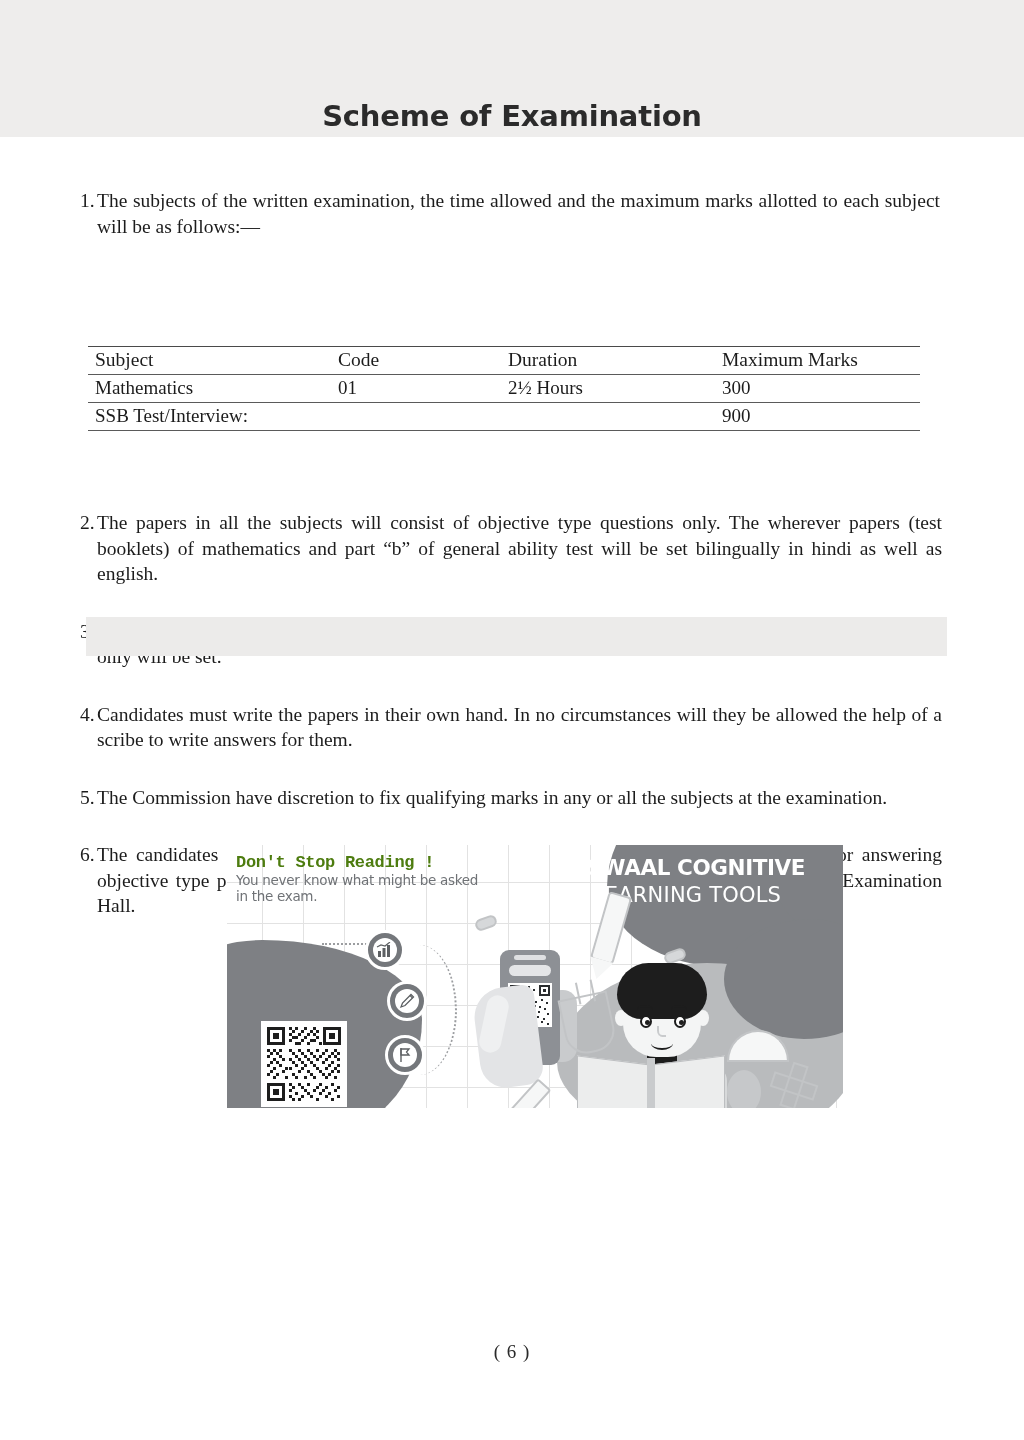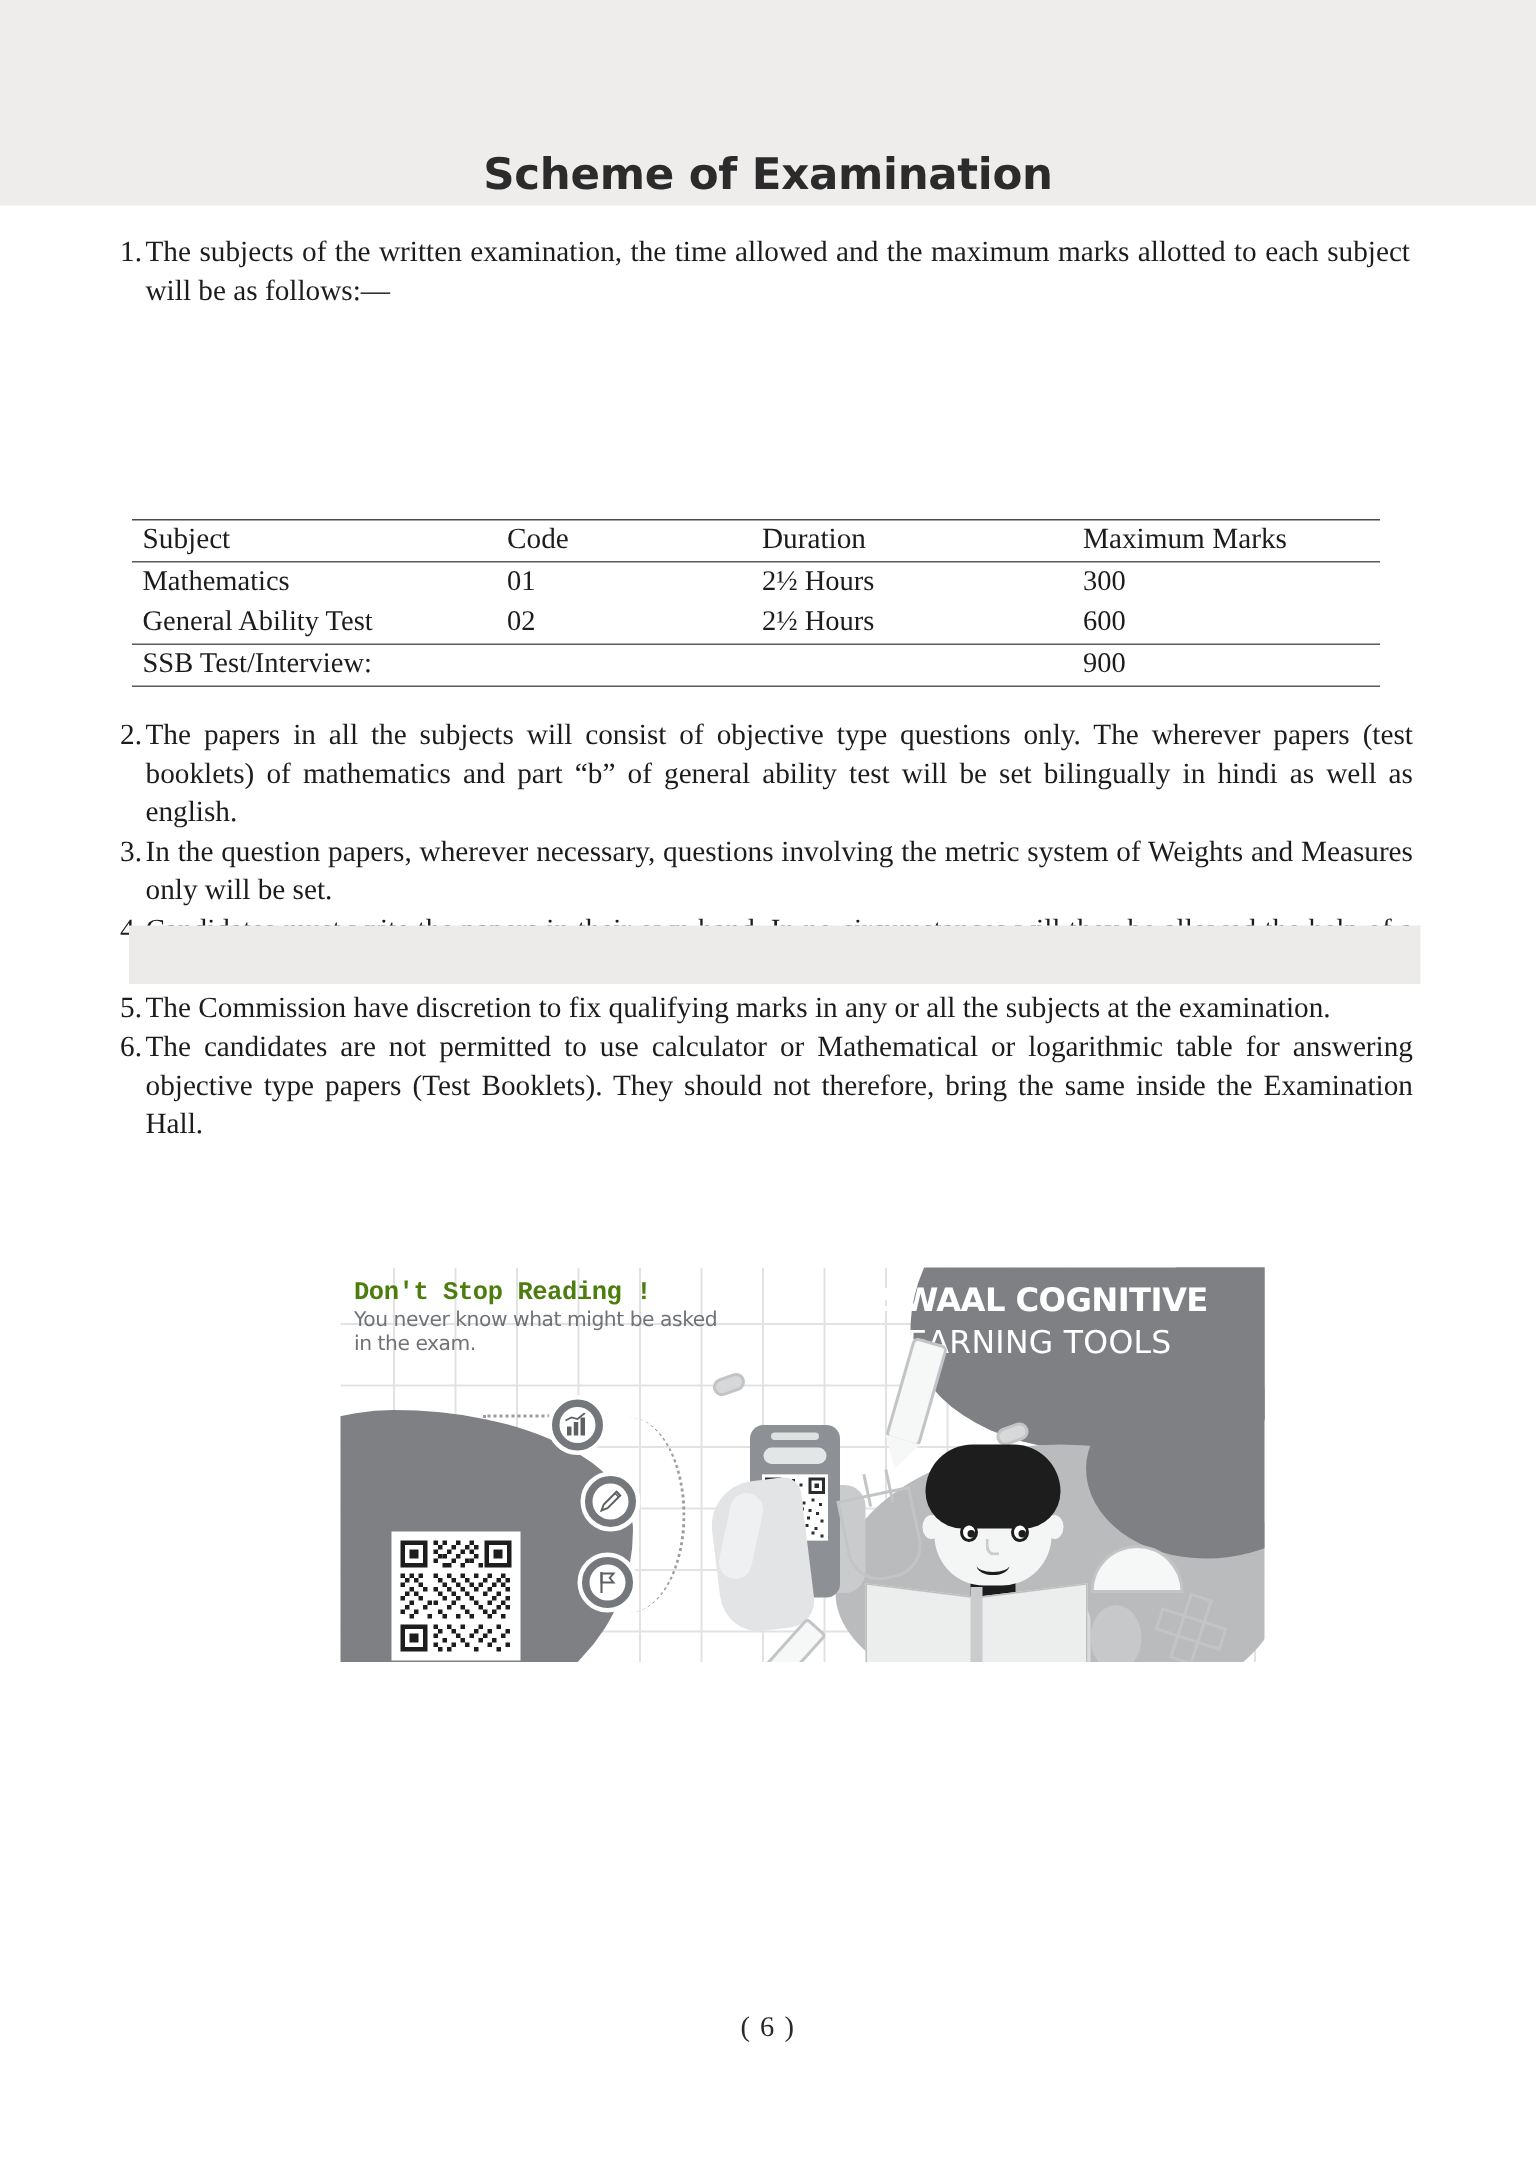--- a/index.html
+++ b/index.html
@@ -50,20 +50,21 @@
     width: 17px;
     text-align: left;
     font-size: 19.5px;
     line-height: 25.5px;
   }
   .li-body {
     font-size: 19.5px;
     line-height: 25.5px;
     text-align: justify;
     text-justify: inter-word;
+    margin-top: 32px;
   }
 
   .list-block {
     position: absolute;
     left: 97px;
     top: 19px;
     width: 843px;
   }
 
   
@@ -445,26 +446,20 @@
         <th class="c-dur rule-top">Duration</th>
         <th class="c-marks rule-top">Maximum Marks</th>
       </tr>
     </thead>
     <tbody>
       <tr>
         <td class="c-subject rule-thin">Mathematics</td>
         <td class="c-code rule-thin">01</td>
         <td class="c-dur rule-thin">2½ Hours</td>
         <td class="c-marks rule-thin">300</td>
-      </tr>
-      <tr>
-        <td class="c-subject">General Ability Test</td>
-        <td class="c-code">02</td>
-        <td class="c-dur">2½ Hours</td>
-        <td class="c-marks">600</td>
       </tr>
       <tr>
         <td class="c-subject rule-thin">SSB Test/Interview:</td>
         <td class="c-code rule-thin"></td>
         <td class="c-dur rule-thin"></td>
         <td class="c-marks rule-thin">900</td>
       </tr>
       <tr>
         <td class="rule-thin" style="padding:0;height:0;"></td>
         <td class="rule-thin" style="padding:0;height:0;"></td>

